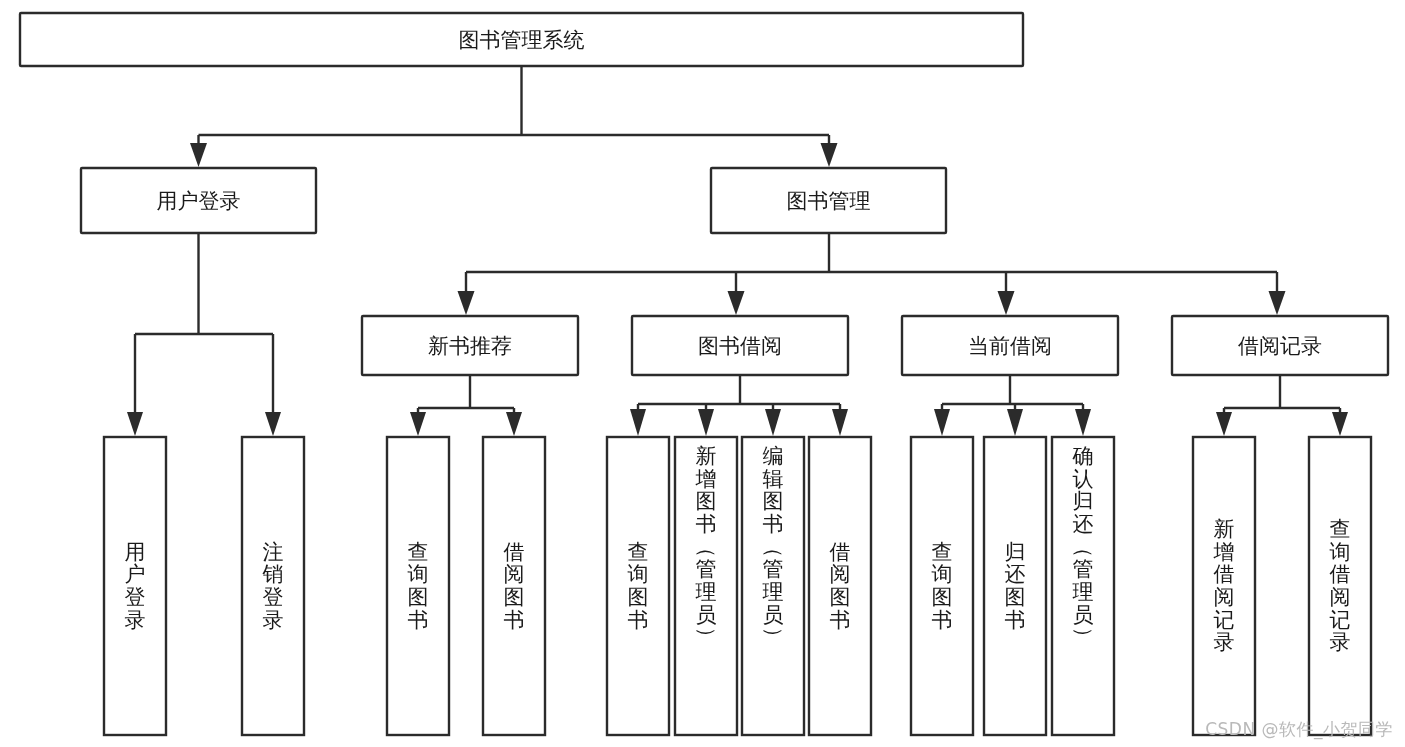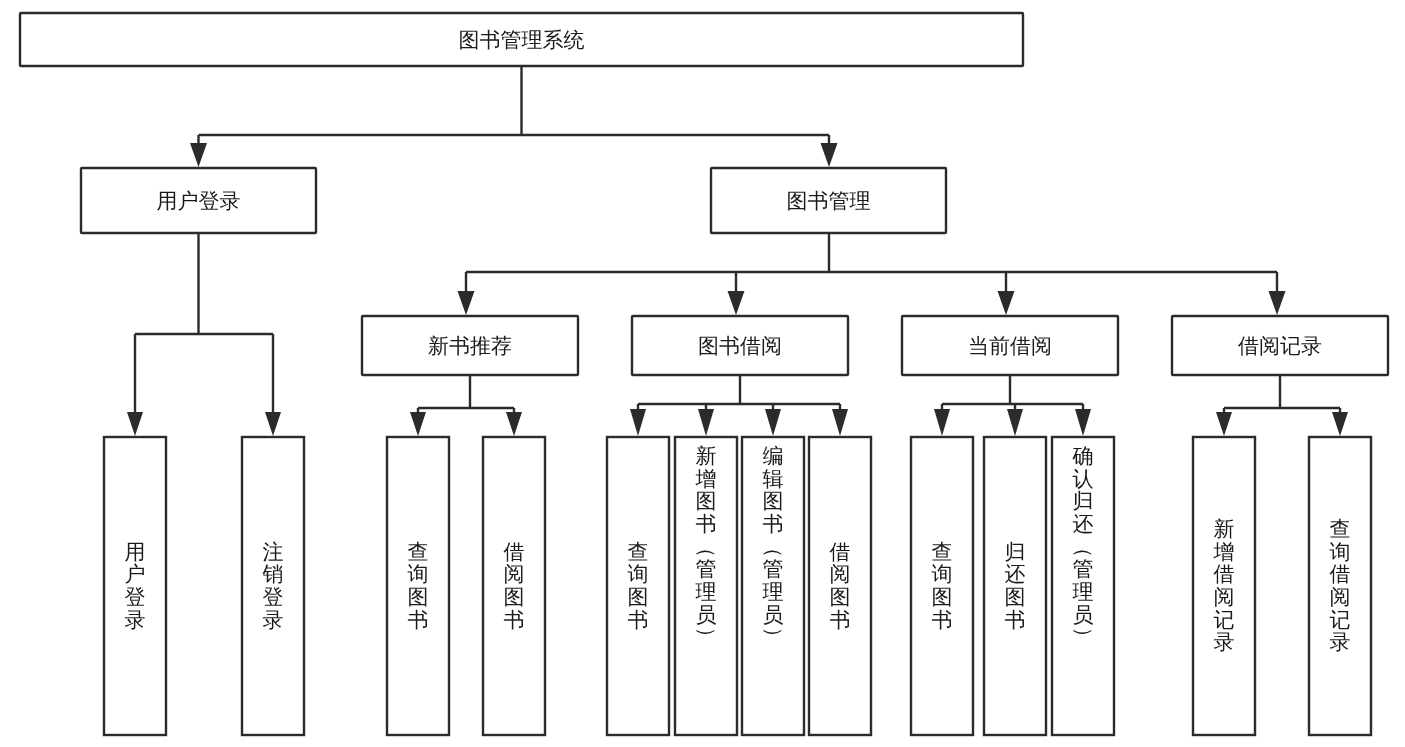--- a/index.html
+++ b/index.html
@@ -302,14 +302,15 @@
     </div>
   <div class="vtext-wrap" style="left:1309px; top:437px; width:62px; height:298px;">
       <span>查</span>
       <span>询</span>
       <span>借</span>
       <span>阅</span>
       <span>记</span>
       <span>录</span>
     </div>
 
+  <div class="watermark">CSDN @软件_小贺同学</div>
 
 </div>
 
 </body></html>

